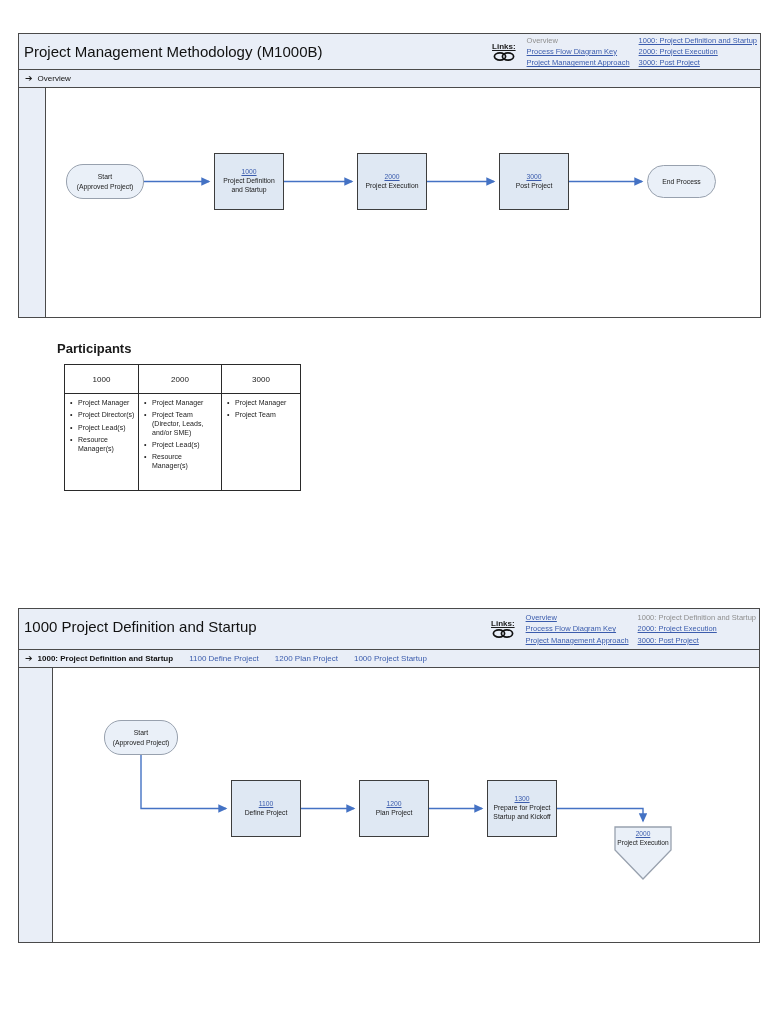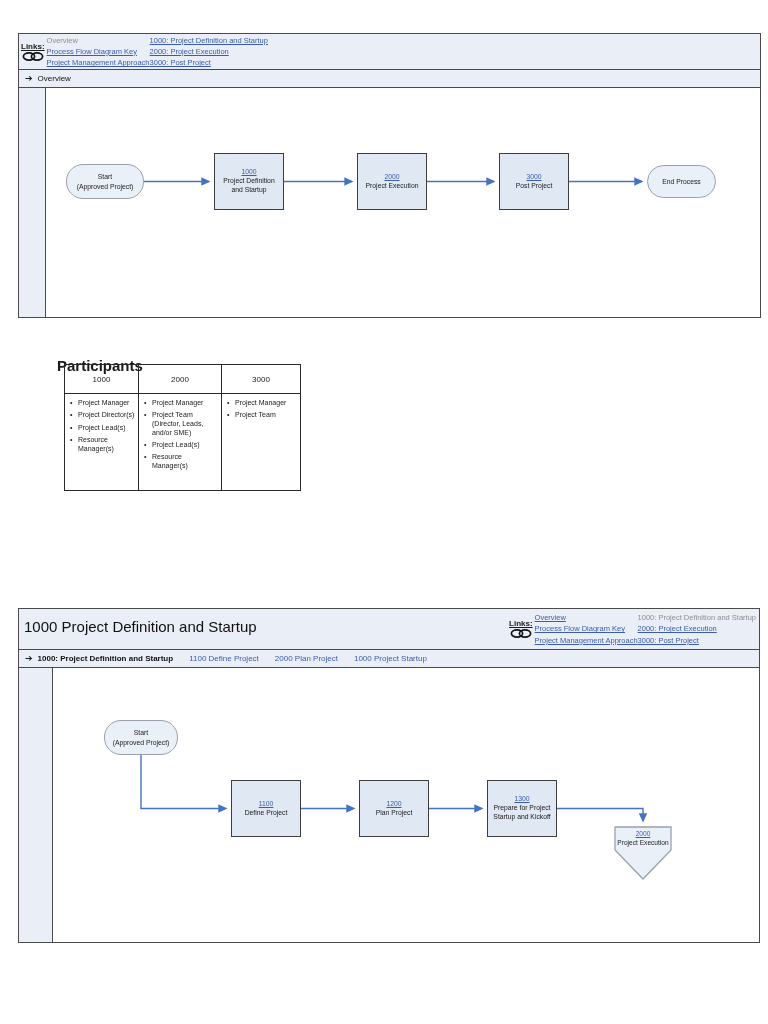--- a/index.html
+++ b/index.html
@@ -12,21 +12,21 @@
     position:absolute;background:#fff;border:1.5px solid #4a4a4a;
     display:flex;flex-direction:column;box-sizing:border-box;
   }
   .panel-header{
     background:#e9eef7;border-bottom:1px solid #4a4a4a;
     display:flex;align-items:stretch;flex:0 0 auto;
   }
   .panel-title{
     flex:1;font-size:15px;color:#111;padding:9px 0 0 5px;white-space:nowrap;
   }
-  .links-block{display:flex;padding:2px 3px 2px 0;}
+  .links-block{display:flex;gap:9px;padding:2px 3px 2px 0;}
   .links-label-wrap{display:flex;flex-direction:column;align-items:center;justify-content:center;padding:0 2px;}
   .links-label{font-weight:bold;font-size:8px;text-decoration:underline;}
   .links-col{display:flex;flex-direction:column;justify-content:center;}
   .link{
     color:#3b5cad;text-decoration:underline;font-size:7.5px;line-height:1.5;
     white-space:nowrap;cursor:pointer;
   }
   .link.current{color:#8f8f8f;text-decoration:none;cursor:default;}
   .panel-tabbar{
     background:#e9eef7;border-bottom:1.5px solid #4a4a4a;flex:0 0 auto;
@@ -51,40 +51,41 @@
     position:absolute;background:#eaf0f8;border:1.2px solid #98a1ae;border-radius:17px;
     display:flex;flex-direction:column;align-items:center;justify-content:center;
     font-size:6.8px;line-height:1.35;text-align:center;box-sizing:border-box;
   }
   .connectors{position:absolute;left:0;top:0;pointer-events:none;}
   .pentagon-wrap{position:absolute;}
   .pentagon-text{
     position:absolute;left:0;top:4px;width:100%;text-align:center;
     font-size:6.6px;line-height:1.3;
   }
-  .participants-title{position:absolute;font-size:15px;font-weight:bold;margin-top:16px;}
+  .participants-title{position:absolute;font-size:13px;font-weight:bold;}
   .participants-table{
     position:absolute;border-collapse:collapse;table-layout:fixed;
   }
   .participants-table th,.participants-table td{
     border:1px solid #2a2a2a;box-sizing:border-box;vertical-align:top;
   }
   .participants-table th{font-size:8px;font-weight:normal;height:29px;text-align:center;vertical-align:middle;}
   .participants-table td{height:97px;padding:5px 2px 4px 2px;}
   .participants-table ul{margin:0;padding:0;list-style:none;}
   .participants-table li{
     position:relative;padding-left:11px;font-size:7px;line-height:1.25;margin-bottom:3.5px;
   }
   .participants-table li::before{content:"\2022";position:absolute;left:3px;top:0;}
 </style>
 </head>
 <body>
 
 <div class="panel" style="left:18px;top:33px;width:743px;height:285px;">
   <div class="panel-header" style="height:35px;">
+    <div class="panel-title">Project Management Methodology (M1000B)</div>
     <div class="links-block">
       <div class="links-label-wrap">
         <span class="links-label">Links:</span>
         <svg width="22" height="11" viewBox="0 0 22 11">
           <ellipse cx="7" cy="5.5" rx="5.6" ry="3.6" fill="none" stroke="#111" stroke-width="1.7"></ellipse>
           <ellipse cx="15" cy="5.5" rx="5.6" ry="3.6" fill="none" stroke="#111" stroke-width="1.7"></ellipse>
         </svg>
       </div>
       <div class="links-col">
         <span class="link current">Overview</span>
@@ -204,21 +205,21 @@
         <span class="link current">1000: Project Definition and Startup</span>
         <span class="link">2000: Project Execution</span>
         <span class="link">3000: Post Project</span>
       </div>
     </div>
   </div>
   <div class="panel-tabbar">
     <span class="tab-arrow">➔</span>
     <span class="tab-current bold">1000: Project Definition and Startup</span>
     <span class="tab-link">1100 Define Project</span>
-    <span class="tab-link">2000 Plan Project</span>
+    <span class="tab-link">1200 Plan Project</span>
     <span class="tab-link">1000 Project Startup</span>
   </div>
   <div class="panel-content">
     <div class="left-band" style="width:33px;"></div>
 
     <svg class="connectors" width="739" height="270">
       <defs>
         <marker id="ah2" markerWidth="7" markerHeight="7" refX="5.5" refY="3" orient="auto">
           <path d="M0,0 L6.5,3 L0,6 z" fill="#4472c4"></path>
         </marker>

